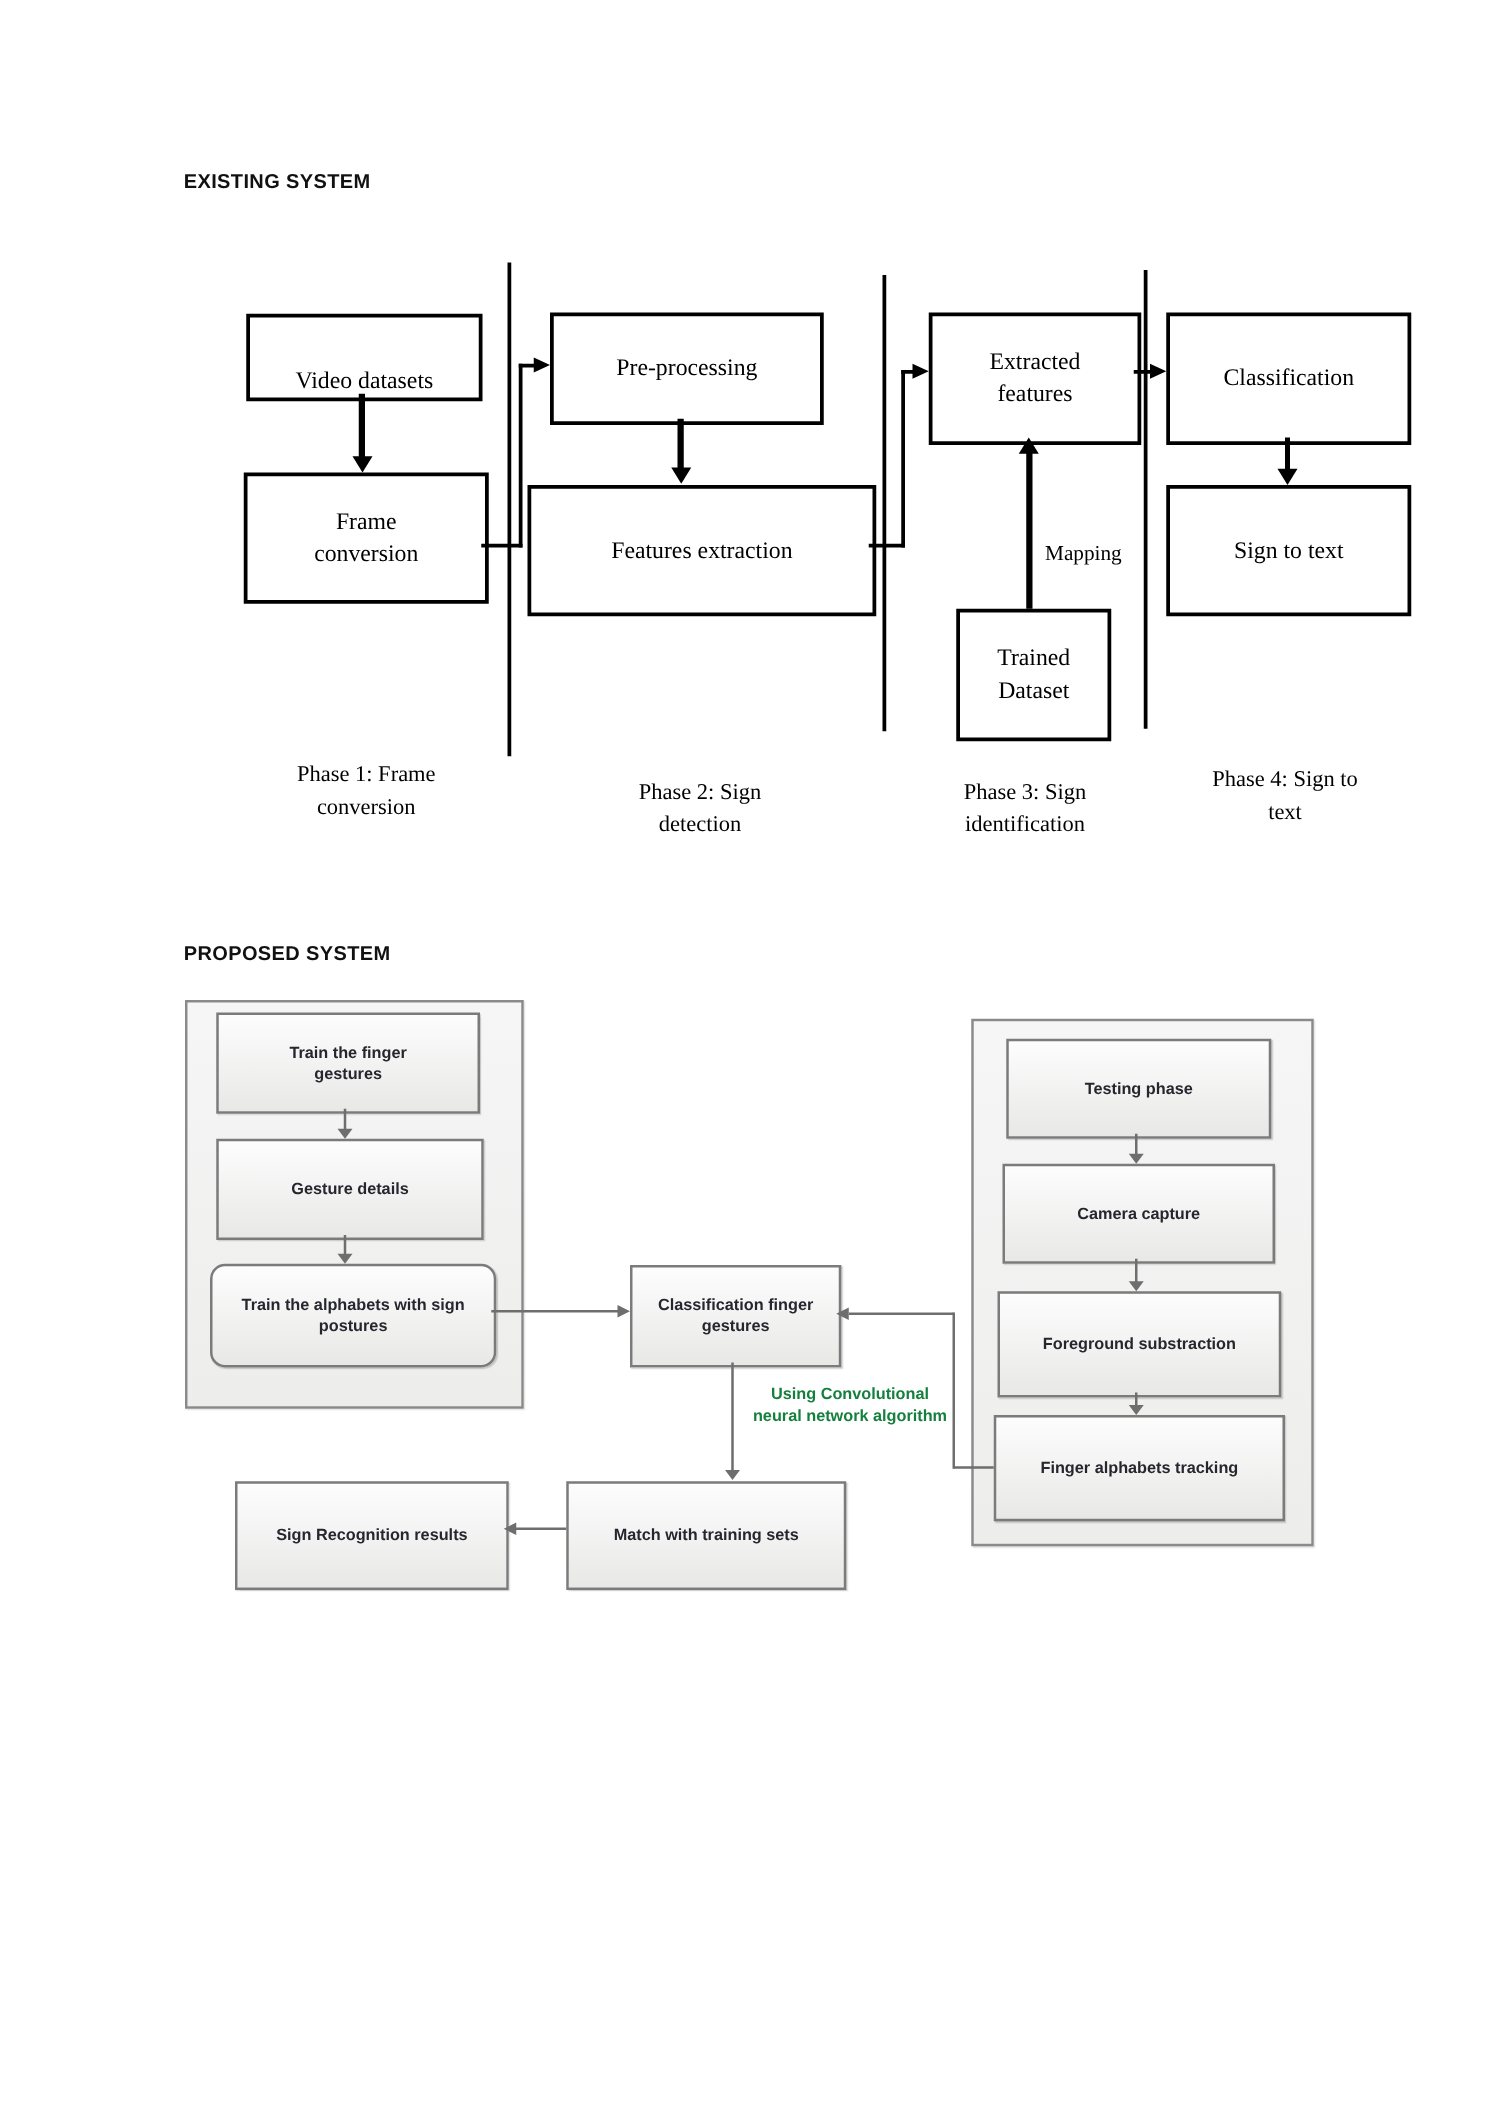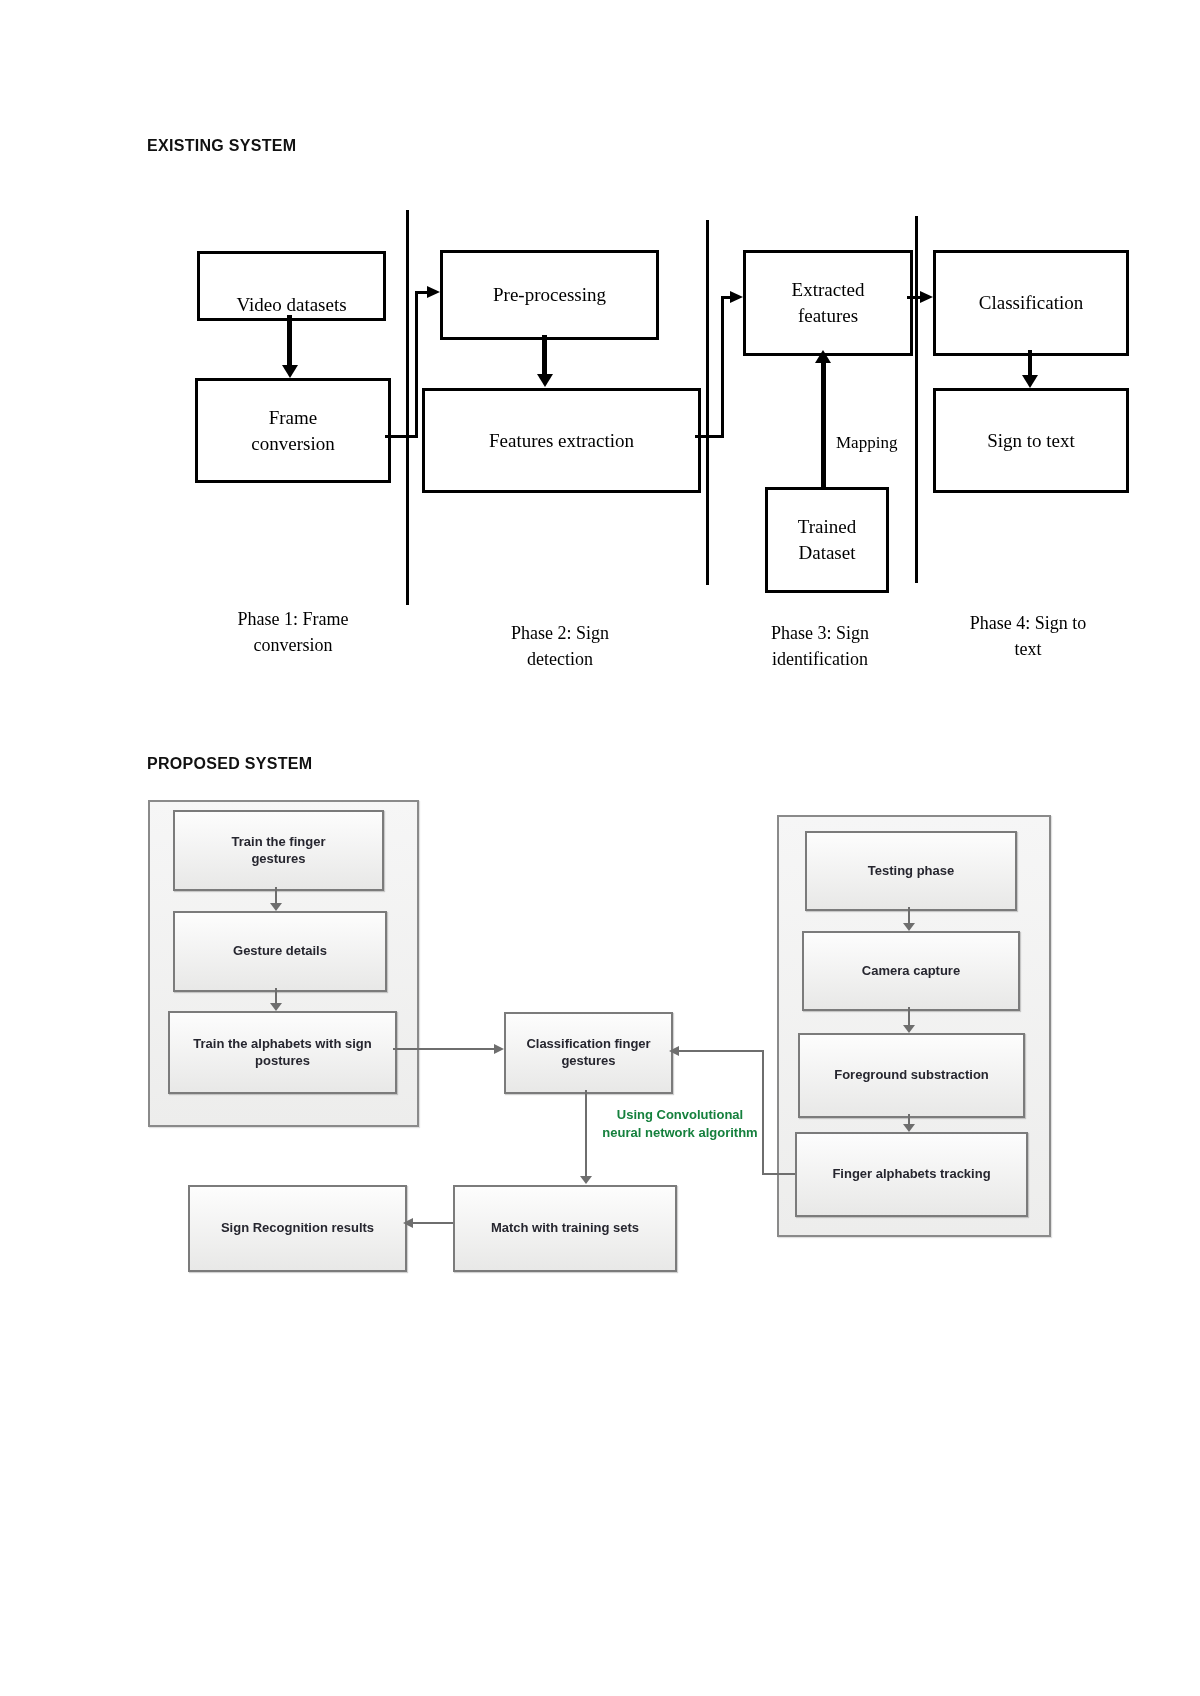--- a/index.html
+++ b/index.html
@@ -125,21 +125,21 @@
 
   <div class="pgroup" style="left:148px;top:800px;width:267px;height:323px;"></div>
   <div class="pgroup" style="left:777px;top:815px;width:270px;height:418px;"></div>
 
   <div class="pbox" style="left:173px;top:810px;width:207px;height:77px;">
     <span style="width:120px;">Train the finger gestures</span>
   </div>
   <div class="pbox" style="left:173px;top:911px;width:210px;height:77px;">
     <span>Gesture details</span>
   </div>
-  <div class="pbox" style="left:168px;top:1011px;width:225px;height:79px;">
+  <div class="pbox" style="left:168px;top:1011px;width:225px;height:79px;border-radius:12px;">
     <span style="width:200px;">Train the alphabets with sign postures</span>
   </div>
   <div>
     <div class="gline" style="left:275px;top:887px;width:2px;height:17px;"></div>
     <div class="ghead-d" style="left:270px;top:903px;"></div>
   </div>
   <div>
     <div class="gline" style="left:275px;top:988px;width:2px;height:16px;"></div>
     <div class="ghead-d" style="left:270px;top:1003px;"></div>
   </div>

